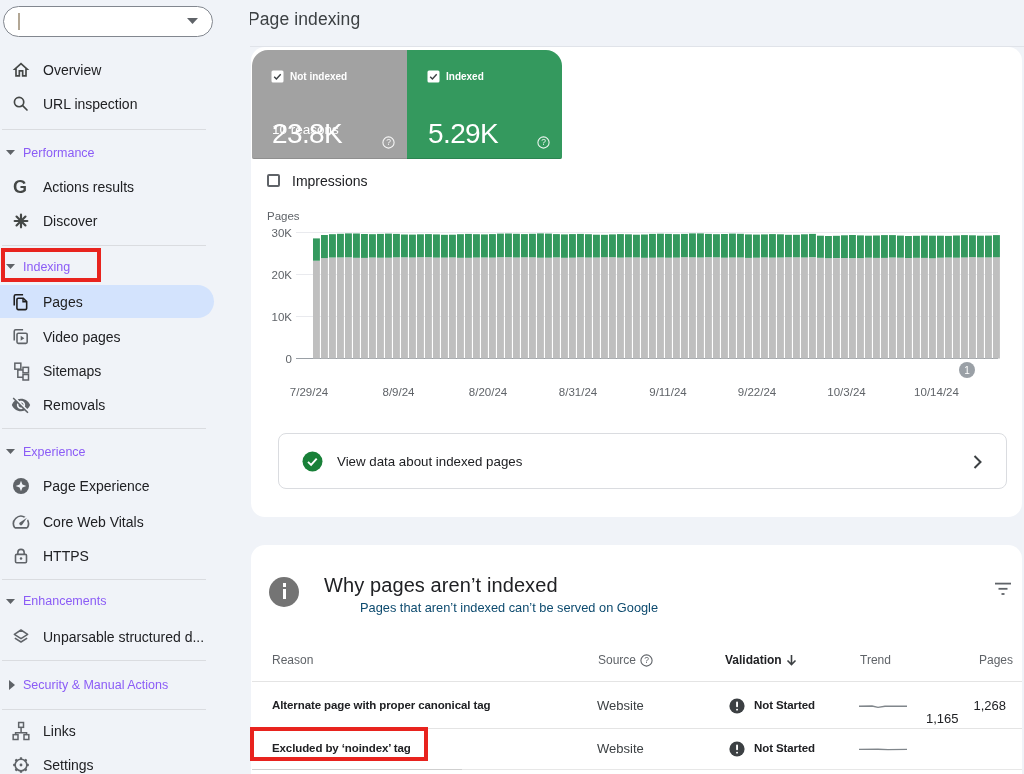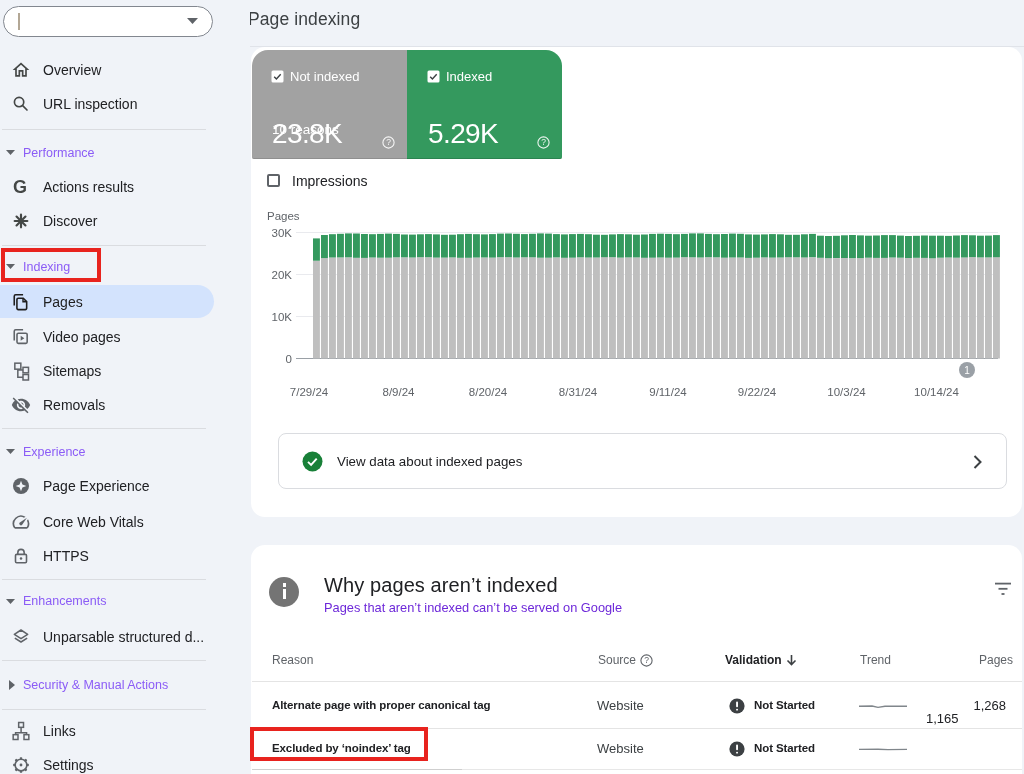--- a/index.html
+++ b/index.html
@@ -3,27 +3,27 @@
 <meta charset="utf-8">
 <style>
 * { margin:0; padding:0; box-sizing:border-box; }
 html,body { width:1024px; height:774px; overflow:hidden; }
 body { background:#f0f3f8; font-family:"Liberation Sans",sans-serif; position:relative;
        -webkit-font-smoothing:antialiased; }
 .nav { position:absolute; font-size:14px; color:#202124; line-height:20px; }
 .navsel { font-weight:500; color:#1f1f1f; }
 .sect { position:absolute; font-size:12.5px; color:#8b5cf6; line-height:16px; }
 .ptitle { position:absolute; font-size:17.5px; color:#3c4043; font-weight:500; letter-spacing:.1px; }
-.cardlab { position:absolute; font-size:13px; color:#fff; font-weight:400; line-height:13px; }
+.cardlab { position:absolute; font-size:10px; color:#fff; font-weight:700; line-height:13px; }
 .bignum { position:absolute; font-size:28px; color:#fff; font-weight:400; line-height:28px; letter-spacing:-0.6px;margin-top:27px; }
 .cardsub { position:absolute; font-size:13.5px; color:#fff; line-height:14px; }
 .impr { position:absolute; font-size:14px; color:#202124; line-height:15px; }
 .vdata { position:absolute; font-size:13.3px; color:#202124; line-height:17px; }
 .h2 { position:absolute; font-size:20px; color:#202124; font-weight:400; letter-spacing:.1px; line-height:21px; }
-.sub { position:absolute; font-size:12.8px; color:#6d28d9; line-height:16px; }
+.sub { position:absolute; font-size:12.8px; color:#0c4a6e; line-height:16px;margin-left:36px; }
 .th { position:absolute; font-size:12px; color:#5f6368; line-height:13px; }
 .thb { color:#202124; font-weight:700; }
 .rt { position:absolute; font-size:11.5px; color:#202124; font-weight:700; letter-spacing:-0.1px; line-height:15px; }
 .rw { position:absolute; font-size:13px; color:#3c4043; line-height:15px; }
 .rn { position:absolute; font-size:13px; color:#202124; line-height:15px; }
 </style>
 </head>
 <body>
 <div style="position:absolute;left:250px;top:46px;width:774px;height:1px;background:#e0e3e9"></div>
 <div class="ptitle" style="left:248px;top:9px">Page indexing</div>

